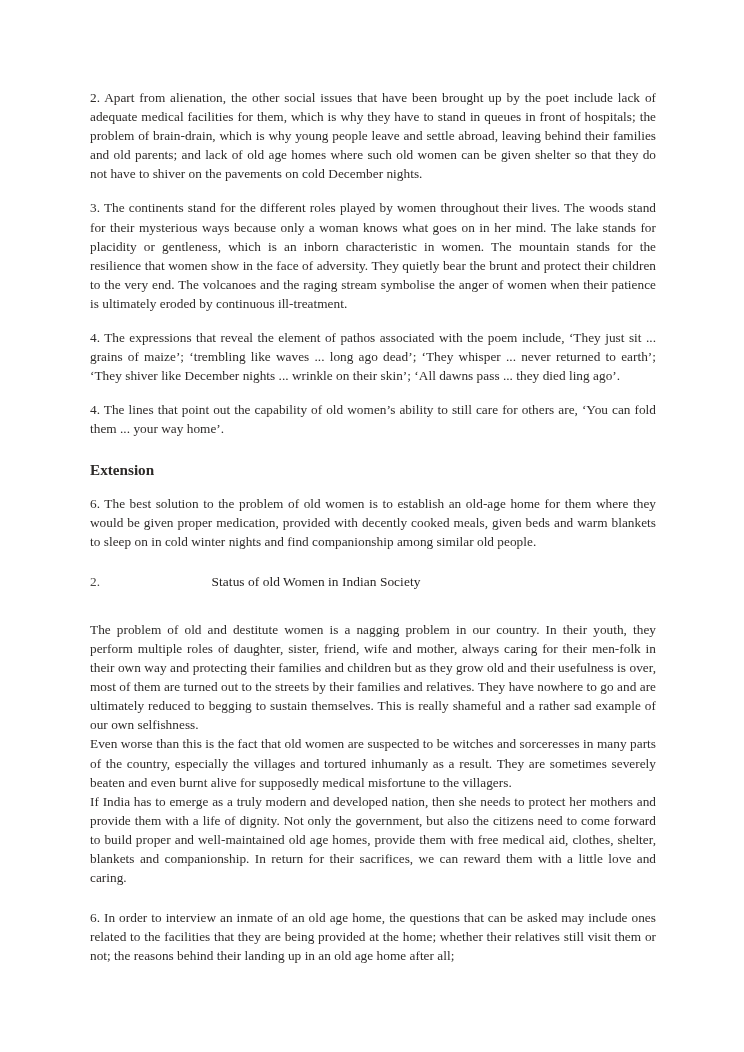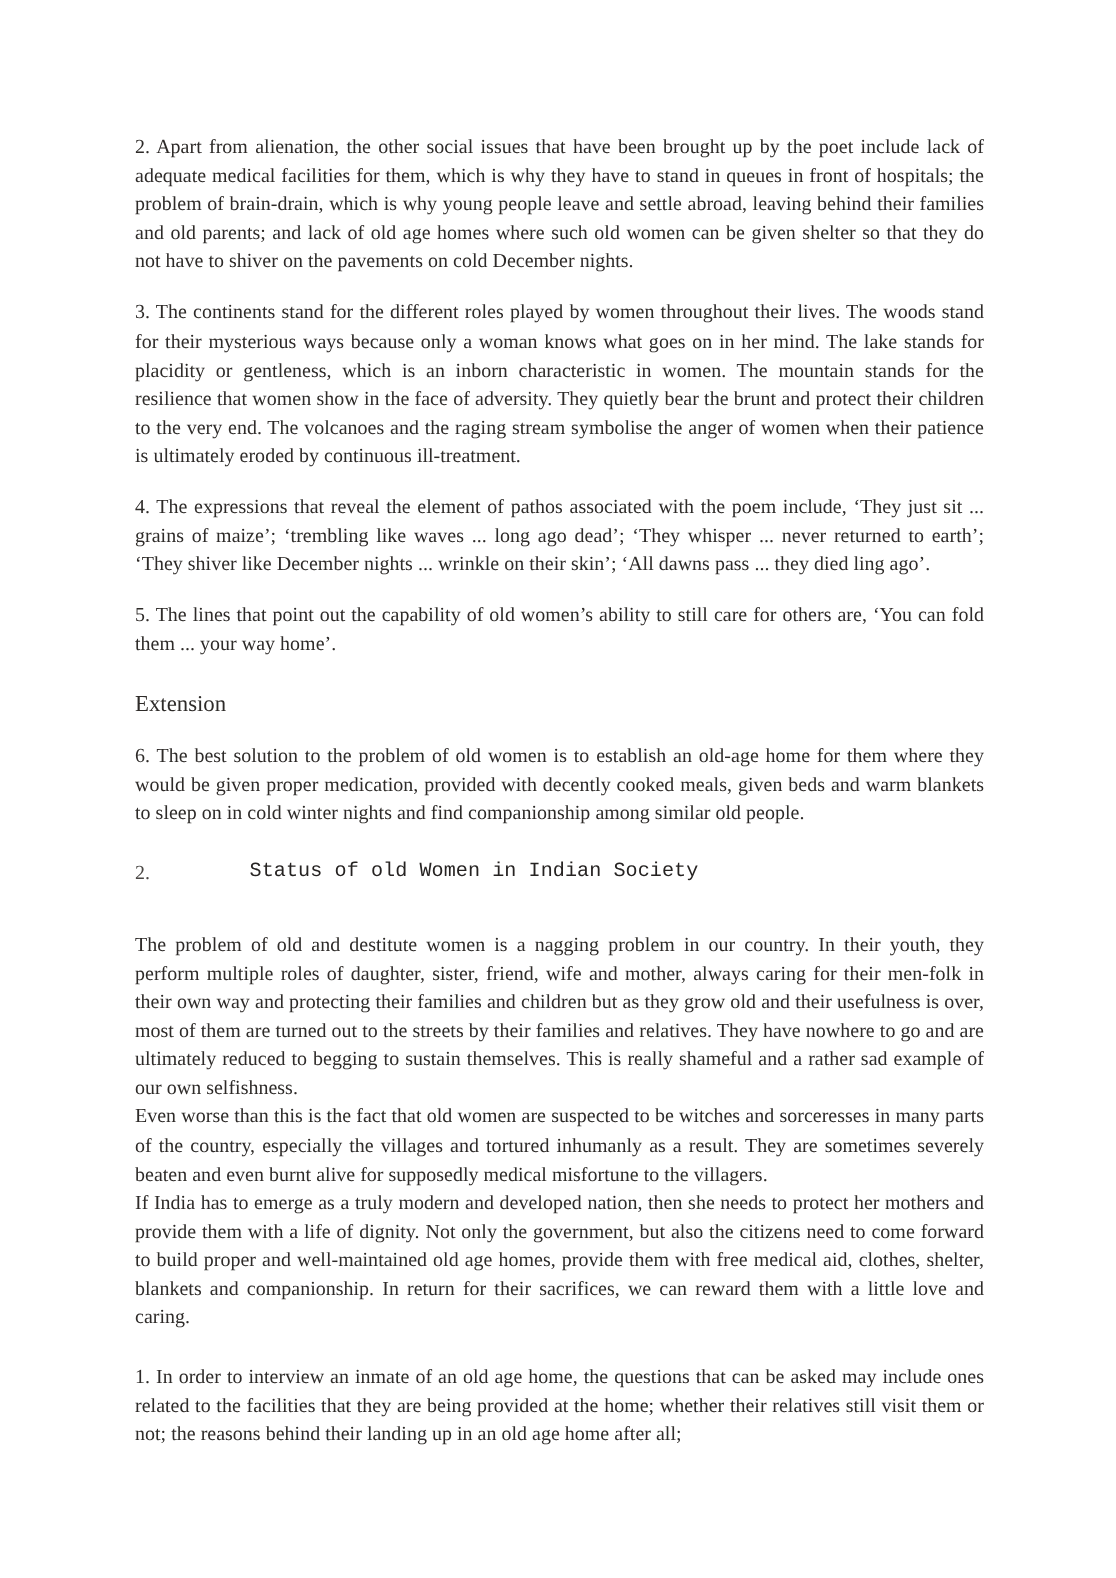--- a/index.html
+++ b/index.html
@@ -35,21 +35,21 @@
   }
   p.body-para {
     margin-bottom: 15px;
   }
   p.body-para-tight {
     margin-bottom: 0;
   }
   h2.section-heading {
     font-family: "Liberation Serif", "DejaVu Serif", serif;
     font-size: 15.2px;
-    font-weight: 400;
+    font-weight: 700;
     line-height: 19.1px;
     color: #2e2b29;
     margin: 0 0 15px 0;
     text-align: left;
   }
   .titled-item {
     position: relative;
     margin: 0 0 16px 0;
     min-height: 20px;
   }
@@ -57,21 +57,21 @@
     position: absolute;
     left: 0;
     top: 0;
     font-family: "Liberation Serif", "DejaVu Serif", serif;
     font-size: 13.3px;
     line-height: 19.1px;
     color: #4a4744;
   }
   .titled-item .item-title {
     display: block;
-    font-family: Liberation Mono, monospace;
+    font-family: Liberation Serif, serif;
     font-size: 13.4px;
     line-height: 20px;
     color: #262322;
     text-align: center;
     padding-left: 8px;
     padding-right: 122px;
     letter-spacing: 0.05px;
   }
   .spacer-sm { height: 6px; }
   .spacer-md { height: 12px; }
@@ -81,21 +81,21 @@
 
 <div class="page">
   <div class="content">
 
     <p class="body-para">2. Apart from alienation, the other social issues that have been brought up by the poet include lack of adequate medical facilities for them, which is why they have to stand in queues in front of hospitals; the problem of brain-drain, which is why young people leave and settle abroad, leaving behind their families and old parents; and lack of old age homes where such old women can be given shelter so that they do not have to shiver on the pavements on cold December nights.</p>
 
     <p class="body-para">3. The continents stand for the different roles played by women throughout their lives. The woods stand for their mysterious ways because only a woman knows what goes on in her mind. The lake stands for placidity or gentleness, which is an inborn characteristic in women. The mountain stands for the resilience that women show in the face of adversity. They quietly bear the brunt and protect their children to the very end. The volcanoes and the raging stream symbolise the anger of women when their patience is ultimately eroded by continuous ill-treatment.</p>
 
     <p class="body-para">4. The expressions that reveal the element of pathos associated with the poem include, ‘They just sit ... grains of maize’; ‘trembling like waves ... long ago dead’; ‘They whisper ... never returned to earth’; ‘They shiver like December nights ... wrinkle on their skin’; ‘All dawns pass ... they died ling ago’.</p>
 
-    <p class="body-para">5. The lines that point out the capability of old women’s ability to still care for others are, ‘You can fold them ... your way home’.</p>
+    <p class="body-para">4. The lines that point out the capability of old women’s ability to still care for others are, ‘You can fold them ... your way home’.</p>
 
     <div class="spacer-sm"></div>
 
     <h2 class="section-heading">Extension</h2>
 
     <p class="body-para">6. The best solution to the problem of old women is to establish an old-age home for them where they would be given proper medication, provided with decently cooked meals, given beds and warm blankets to sleep on in cold winter nights and find companionship among similar old people.</p>
 
     <div class="spacer-sm"></div>
 
     <div class="titled-item">
@@ -106,16 +106,16 @@
     <div class="spacer-md"></div>
 
     <p class="body-para-tight">The problem of old and destitute women is a nagging problem in our country. In their youth, they perform multiple roles of daughter, sister, friend, wife and mother, always caring for their men-folk in their own way and protecting their families and children but as they grow old and their usefulness is over, most of them are turned out to the streets by their families and relatives. They have nowhere to go and are ultimately reduced to begging to sustain themselves. This is really shameful and a rather sad example of our own selfishness.</p>
 
     <p class="body-para-tight">Even worse than this is the fact that old women are suspected to be witches and sorceresses in many parts of the country, especially the villages and tortured inhumanly as a result. They are sometimes severely beaten and even burnt alive for supposedly medical misfortune to the villagers.</p>
 
     <p class="body-para">If India has to emerge as a truly modern and developed nation, then she needs to protect her mothers and provide them with a life of dignity. Not only the government, but also the citizens need to come forward to build proper and well-maintained old age homes, provide them with free medical aid, clothes, shelter, blankets and companionship. In return for their sacrifices, we can reward them with a little love and caring.</p>
 
     <div class="spacer-sm"></div>
 
-    <p class="body-para">1. In order to interview an inmate of an old age home, the questions that can be asked may include ones related to the facilities that they are being provided at the home; whether their relatives still visit them or not; the reasons behind their landing up in an old age home after all;</p>
+    <p class="body-para">6. In order to interview an inmate of an old age home, the questions that can be asked may include ones related to the facilities that they are being provided at the home; whether their relatives still visit them or not; the reasons behind their landing up in an old age home after all;</p>
 
   </div>
 </div>
 
 </body></html>

